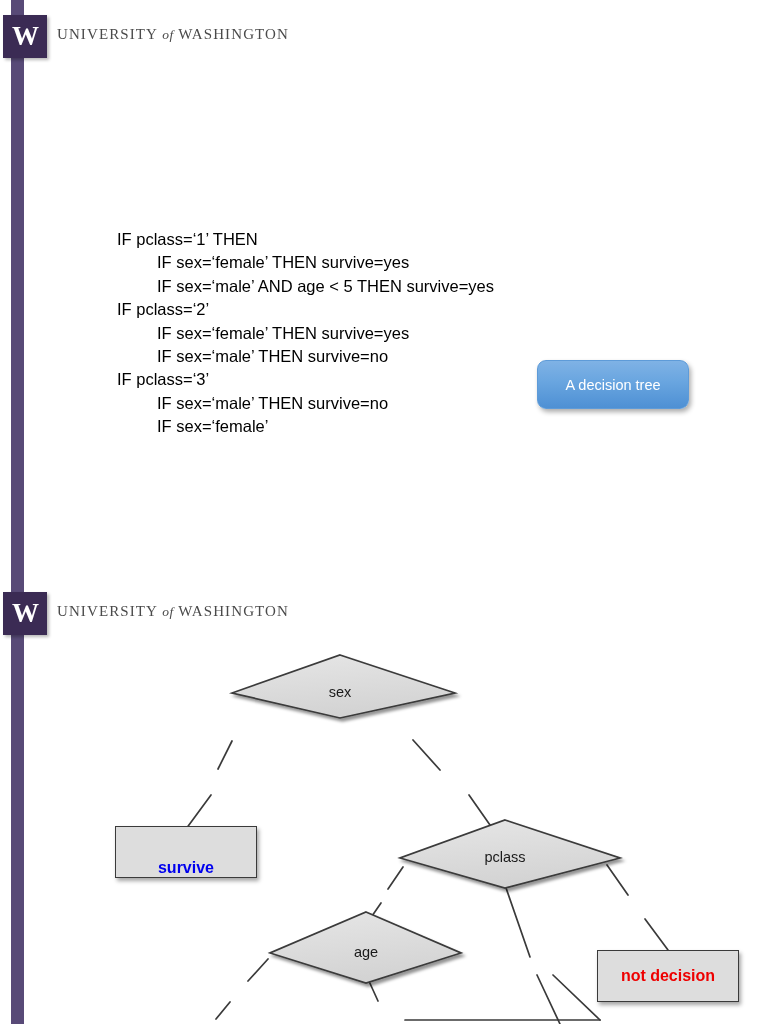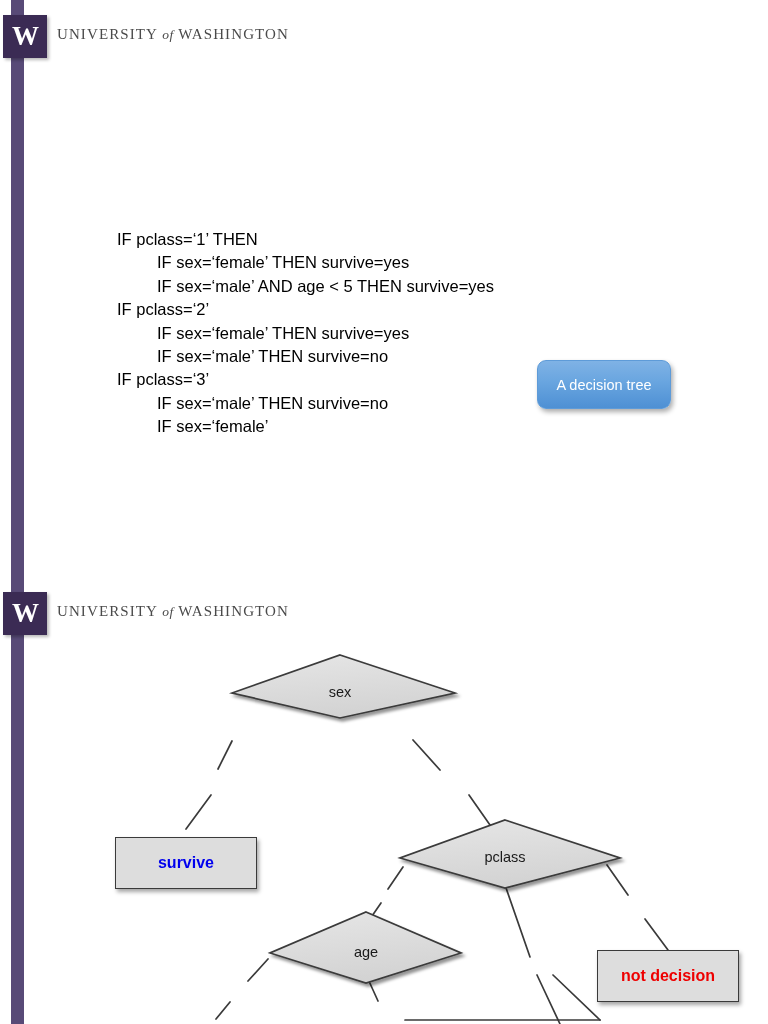--- a/index.html
+++ b/index.html
@@ -102,21 +102,21 @@
     font-family: "Liberation Sans", sans-serif;
     box-sizing: border-box;
     display: flex;
     align-items: center;
     justify-content: center;
     text-align: center;
   }
   #callout-decision-tree {
     left: 537px;
     top: 360px;
-    width: 134px;
+    width: 152px;
     height: 49px;
     font-size: 14.5px;
   }
   .callout-text { white-space: pre-line; }
 
   
   .tree-layer {
     position: absolute;
     left: 0;
     top: 0;
@@ -225,21 +225,21 @@
       <polygon points="505,820 620,858 505,888 400,858" fill="url(#diaFill)" stroke="#3a3a3a" stroke-width="1.7" filter="url(#nodeShadow)" transform="translate(0,-577)"></polygon>
       <text x="505" y="281" text-anchor="middle" dominant-baseline="middle" font-family="Liberation Sans, sans-serif" font-size="14.5" fill="#1a1a1a">pclass</text>
     </g>
 
     <g>
       <polygon points="366,912 461,953 366,983 270,953" fill="url(#diaFill)" stroke="#3a3a3a" stroke-width="1.7" filter="url(#nodeShadow)" transform="translate(0,-577)"></polygon>
       <text x="366" y="376" text-anchor="middle" dominant-baseline="middle" font-family="Liberation Sans, sans-serif" font-size="14.5" fill="#1a1a1a">age</text>
     </g>
   </svg>
 
-  <div class="leafbox" id="leaf-survive" style="top:260px;">
+  <div class="leafbox" id="leaf-survive" style="top:249px;align-items:flex-end;">
     <span style="color: rgb(0, 0, 238);">survive</span>
   </div>
 
   <div class="leafbox" id="leaf-not-survive" style="top:373px;">
     <span style="color: rgb(238, 0, 0);">not decision</span>
   </div>
 
 </div>
 
 </body></html>

